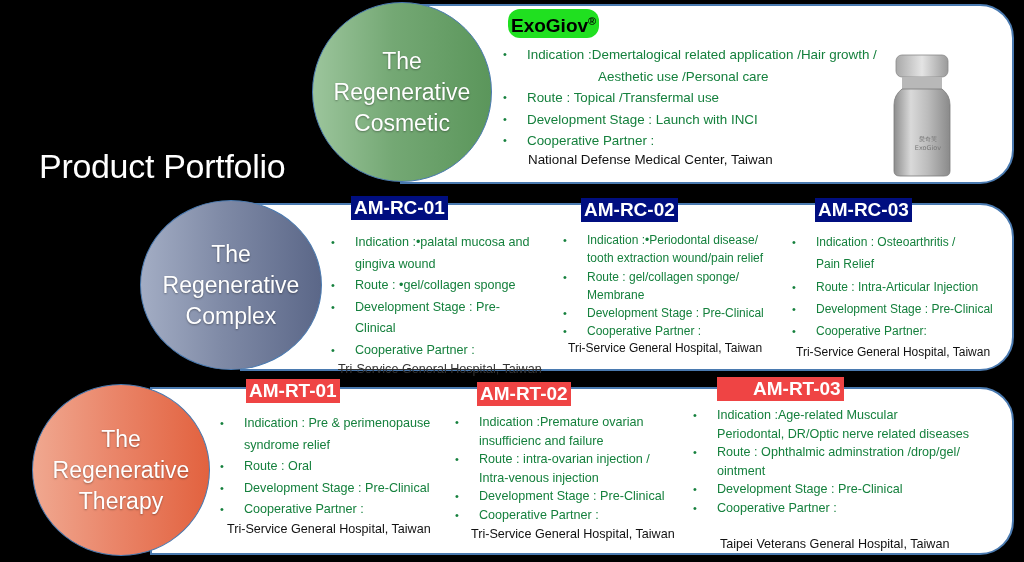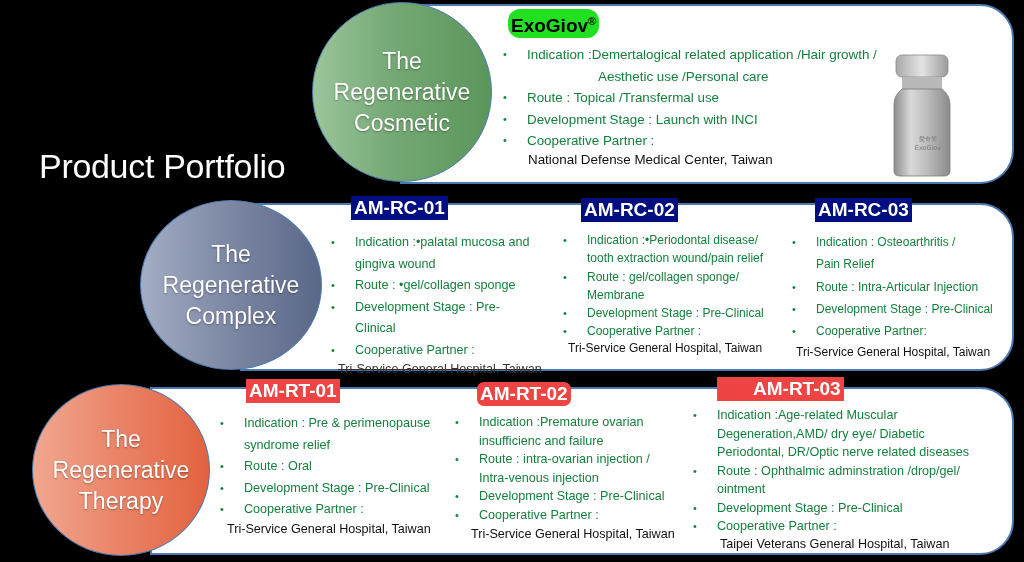--- a/index.html
+++ b/index.html
@@ -122,34 +122,33 @@
 <div class="code purple" style="left:246px; top:379px;">AM-RT-01</div>
 <ul class="items" style="left:220px; top:413px; width:240px; line-height:21.5px;">
   <li>Indication : Pre &amp; perimenopause</li>
   <li class="cont"><span>syndrome relief</span></li>
   <li>Route : Oral</li>
   <li>Development Stage : Pre-Clinical</li>
   <li>Cooperative Partner :</li>
 </ul>
 <div class="partner" style="left:227px; top:522px;">Tri-Service General Hospital, Taiwan</div>
 
-<div class="code purple" style="left:477px; top:382px;border-radius:7px;">AM-RT-02</div>
+<div class="code purple" style="left:477px; top:382px;">AM-RT-02</div>
 <ul class="items" style="left:455px; top:413px; width:230px; line-height:18.5px;">
   <li>Indication :Premature ovarian</li>
   <li class="cont"><span>insufficienc and failure</span></li>
   <li>Route : intra-ovarian injection /</li>
   <li class="cont"><span>Intra-venous injection</span></li>
   <li>Development Stage : Pre-Clinical</li>
   <li>Cooperative Partner :</li>
 </ul>
 <div class="partner" style="left:471px; top:527px;">Tri-Service General Hospital, Taiwan</div>
 
 <div class="code purple" style="left:717px; top:377px;padding-left:36px;">AM-RT-03</div>
 <ul class="items" style="left:693px; top:406px; width:300px; line-height:18.5px;">
   <li>Indication :Age-related Muscular</li>
-  <li class="cont"><span>Degeneration,AMD/ dry eye/ Diabetic</span></li>
   <li class="cont"><span>Periodontal, DR/Optic nerve related diseases</span></li>
   <li>Route : Ophthalmic adminstration /drop/gel/</li>
   <li class="cont"><span>ointment</span></li>
   <li>Development Stage : Pre-Clinical</li>
   <li>Cooperative Partner :</li>
 </ul>
 <div class="partner" style="left:720px; top:537px;">Taipei Veterans General Hospital, Taiwan</div>
 
 </body></html>

